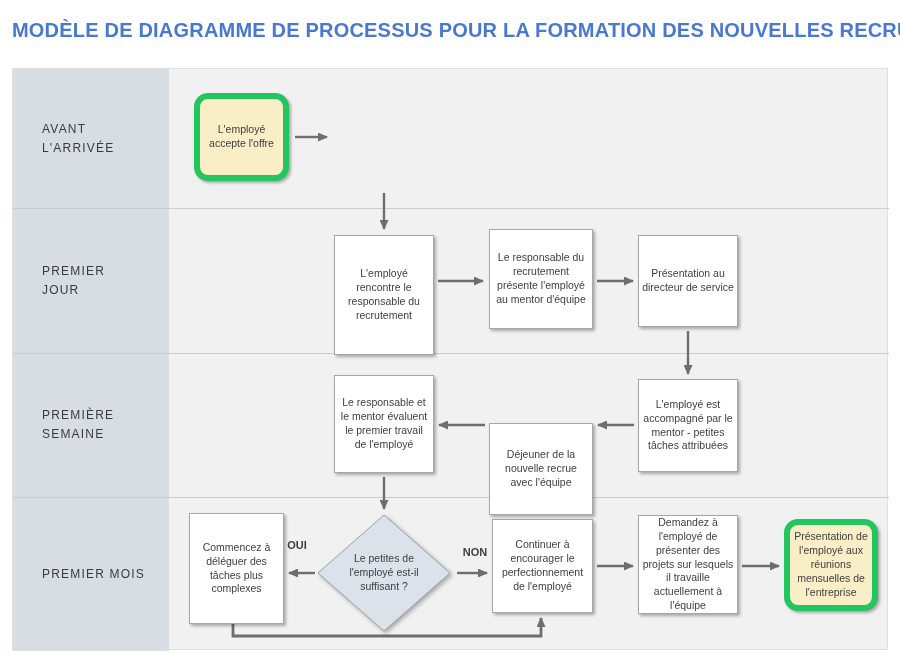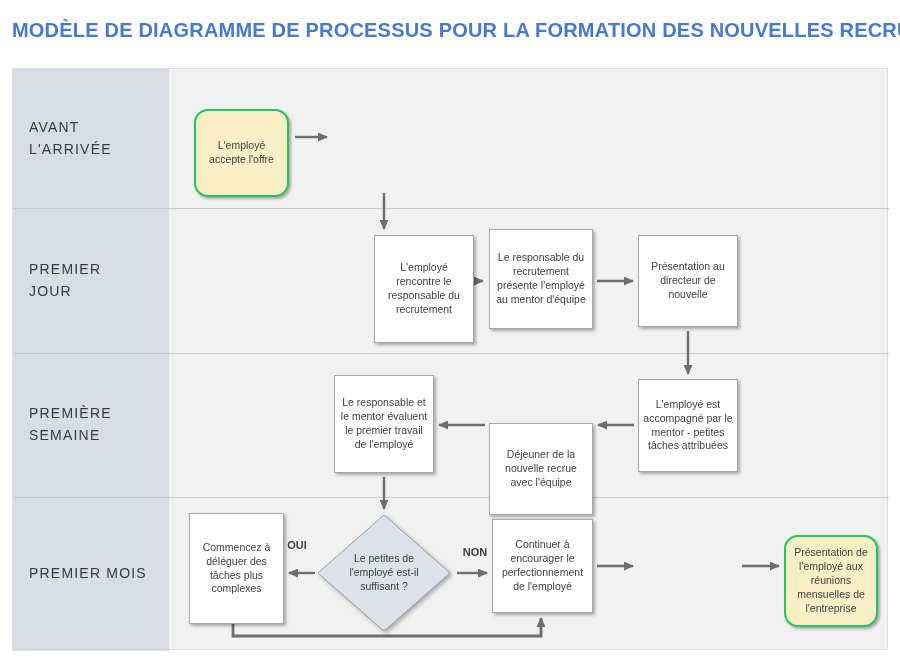--- a/index.html
+++ b/index.html
@@ -17,42 +17,41 @@
     position:absolute; left:12px; top:68px; width:876px; height:582px;
     background:#f1f1f1; border:1px solid #dedede;
   }
   .label-col {
     position:absolute; left:0; top:0; width:156px; height:582px;
     background:#d8dde4;
   }
   .divider { position:absolute; left:0; width:876px; height:1px; background:#c9cbce; }
   .d1 { top:139px; } .d2 { top:284px; } .d3 { top:428px; }
   .lane-label {
-    position:absolute; left:0; width:156px; padding-left:16px;
+    position:absolute; left:0; width:156px; padding-left:29px;
     display:flex; align-items:center;
-    font-size:14px; letter-spacing:1.2px; color:#3b3b3b;
+    font-size:12px; letter-spacing:1.2px; color:#3b3b3b;
     white-space:pre-line; line-height:1.55;
   }
   .ll1 { top:0;     height:139px; }
   .ll2 { top:139px; height:145px; }
   .ll3 { top:284px; height:144px; }
   .ll4 { top:428px; height:154px; }
   .node {
     position:absolute; display:flex; align-items:center; justify-content:center;
     text-align:center; font-size:10.5px; color:#404040; line-height:1.32;
     padding:3px;
   }
   .process {
     background:#ffffff; border:1px solid #a6a6a6;
     box-shadow:2px 2px 3px rgba(0,0,0,0.3);
   }
   .terminal {
-    background:#faeec6; border:2px solid #22c55e; border-radius:14px;
+    background:#faeec6; border:6px solid #22c55e; border-radius:14px;
     box-shadow:2px 2px 3px rgba(0,0,0,0.3);
-    margin-top:16px;
   }
   .decision-wrap { position:absolute; }
   .decision-shape { position:absolute; left:0; top:0; width:100%; height:100%;
     filter:drop-shadow(2px 2px 2px rgba(0,0,0,0.3)); }
   .decision-text {
     position:absolute; left:0; top:0; width:100%; height:100%;
     display:flex; align-items:center; justify-content:center; text-align:center;
     font-size:10.5px; color:#404040; line-height:1.32; padding:14px;
   }
   .branch-label {
@@ -104,30 +103,30 @@
         <line x1="729" y1="497" x2="766" y2="497" marker-end="url(#ah)"></line>
         <polyline stroke-width="2.8" points="220,555 220,567 528,567 528,549" marker-end="url(#ah)"></polyline>
       </g>
     </svg>
 
     <div class="node terminal" style="left:181px; top:24px; width:95px; height:88px;">
       <span>L'employé accepte l'offre</span>
     </div>
 
 
-    <div class="node process" style="left:321px; top:166px; width:100px; height:108px;margin-left:40px;">
+    <div class="node process" style="left:321px; top:166px; width:100px; height:120px;">
       <span>L'employé rencontre le responsable du recrutement</span>
     </div>
 
     <div class="node process" style="left:476px; top:160px; width:104px; height:100px;">
       <span>Le responsable du recrutement présente l'employé au mentor d'équipe</span>
     </div>
 
     <div class="node process" style="left:625px; top:166px; width:100px; height:92px;">
-      <span>Présentation au directeur de nouvelle</span>
+      <span>Présentation au directeur de service</span>
     </div>
 
     <div class="node process" style="left:625px; top:310px; width:100px; height:93px;">
       <span>L'employé est accompagné par le mentor - petites tâches attribuées</span>
     </div>
 
     <div class="node process" style="left:476px; top:310px; width:104px; height:92px;margin-top:44px;">
       <span>Déjeuner de la nouvelle recrue avec l'équipe</span>
     </div>
 
@@ -148,19 +147,22 @@
       </div>
     </div>
 
     <div class="branch-label" style="left:262px; top:470px;">OUI</div>
     <div class="branch-label" style="left:440px; top:477px;">NON</div>
 
     <div class="node process" style="left:479px; top:450px; width:101px; height:94px;">
       <span>Continuer à encourager le perfectionnement de l'employé</span>
     </div>
 
+    <div class="node process" style="left:625px; top:446px; width:100px; height:99px;">
+      <span>Demandez à l'employé de présenter des projets sur lesquels il travaille actuellement à l'équipe</span>
+    </div>
 
     <div class="node terminal" style="left:771px; top:450px; width:94px; height:92px;">
       <span>Présentation de l'employé aux réunions mensuelles de l'entreprise</span>
     </div>
 
   </div>
 </div>
 
 </body></html>

